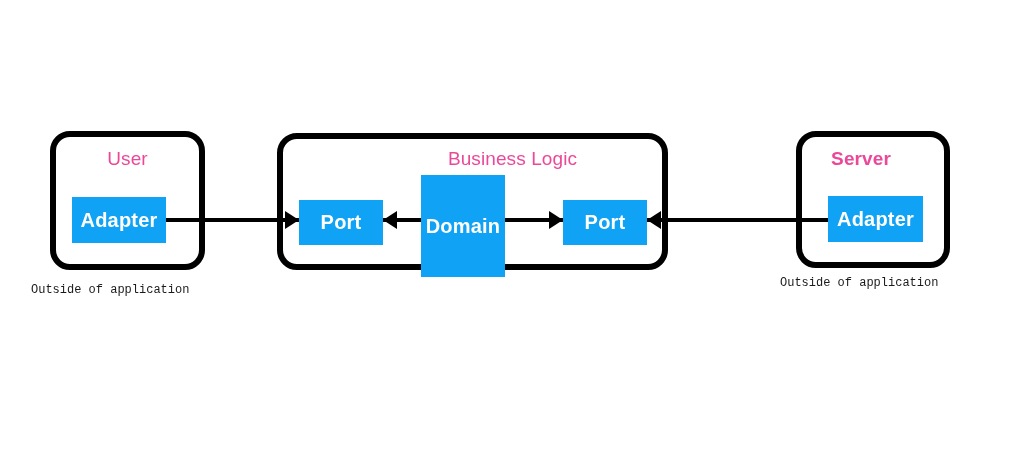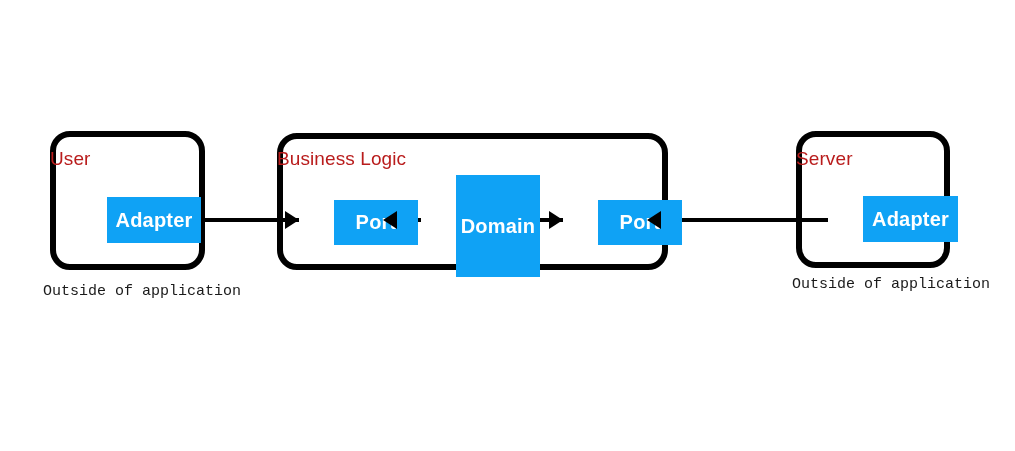--- a/index.html
+++ b/index.html
@@ -27,45 +27,45 @@
     box-sizing: border-box;
     border: 6px solid #000000;
     border-radius: 20px;
     background: #ffffff;
     z-index: 3;
   }
   .region-title {
     position: absolute;
     left: 0;
     right: 0;
+    text-align: center;
     font-family: "Liberation Sans", sans-serif;
     font-size: 19px;
     font-weight: 400;
-    color: #b91c1c;
+    color: #ec4899;
     letter-spacing: 0.1px;
     white-space: nowrap;
     z-index: 6;
   }
 
   
   .chip {
     position: absolute;
     box-sizing: border-box;
     background: #0fa2f5;
     color: #ffffff;
     font-family: "Liberation Sans", sans-serif;
     font-size: 20px;
     font-weight: bold;
     display: flex;
     align-items: center;
     justify-content: center;
     letter-spacing: 0.2px;
     z-index: 8;
     user-select: none;
-    margin-left: 35px;
   }
 
   
   .line {
     position: absolute;
     background: #000000;
     height: 4px;
     z-index: 5;
   }
   .line.over {
@@ -91,50 +91,50 @@
   }
 
   
   .caption {
     position: absolute;
     font-family: "Liberation Mono", monospace;
     color: #1a1a1a;
     white-space: nowrap;
     z-index: 6;
   }
-  .caption.small { font-size: 15px; letter-spacing: 0px; margin-left: 12px; }
+  .caption.small { font-size: 12px; letter-spacing: 0px; }
   .caption.large { font-size: 20px; letter-spacing: 0.4px; }
 </style>
 </head>
 <body>
 
 <div id="canvas">
 
   <div class="region" style="left:50px; top:131px; width:155px; height:139px;"></div>
 
   <div class="region-title" style="left:50px; top:148px; width:155px;">User</div>
 
   <div class="chip" style="left:72px; top:197px; width:94px; height:46px;">Adapter</div>
 
   <div class="caption small" style="left:31px; top:283px;">Outside of application</div>
 
   <div class="region" style="left:277px; top:133px; width:391px; height:137px;"></div>
 
-  <div class="region-title" style="left:277px; top:148px; width:391px;">Business Logic</div>
+  <div class="region-title" style="left:277px; top:148px; width:391px;padding-left:40px;">Business Logic</div>
 
   <div class="chip" style="left:299px; top:200px; width:84px; height:45px;">Port</div>
 
   <div class="chip" style="left:421px; top:175px; width:84px; height:102px;">Domain</div>
 
   <div class="chip" style="left:563px; top:200px; width:84px; height:45px;">Port</div>
 
 
   <div class="region" style="left:796px; top:131px; width:154px; height:137px;"></div>
 
-  <div class="region-title" style="left:796px; top:148px; width:130px;">Server</div>
+  <div class="region-title" style="left:796px; top:148px; width:130px;font-weight:bold;">Server</div>
 
   <div class="chip" style="left:828px; top:196px; width:95px; height:46px;">Adapter</div>
 
   <div class="caption small" style="left:780px; top:276px;">Outside of application</div>
 
   <div class="line over" style="left:166px; top:218px; width:133px;"></div>
   <div class="arrow right" style="left:285px; top:211px;"></div>
 
   <div class="line" style="left:383px; top:218px; width:38px;"></div>
   <div class="arrow left" style="left:383px; top:211px;"></div>

